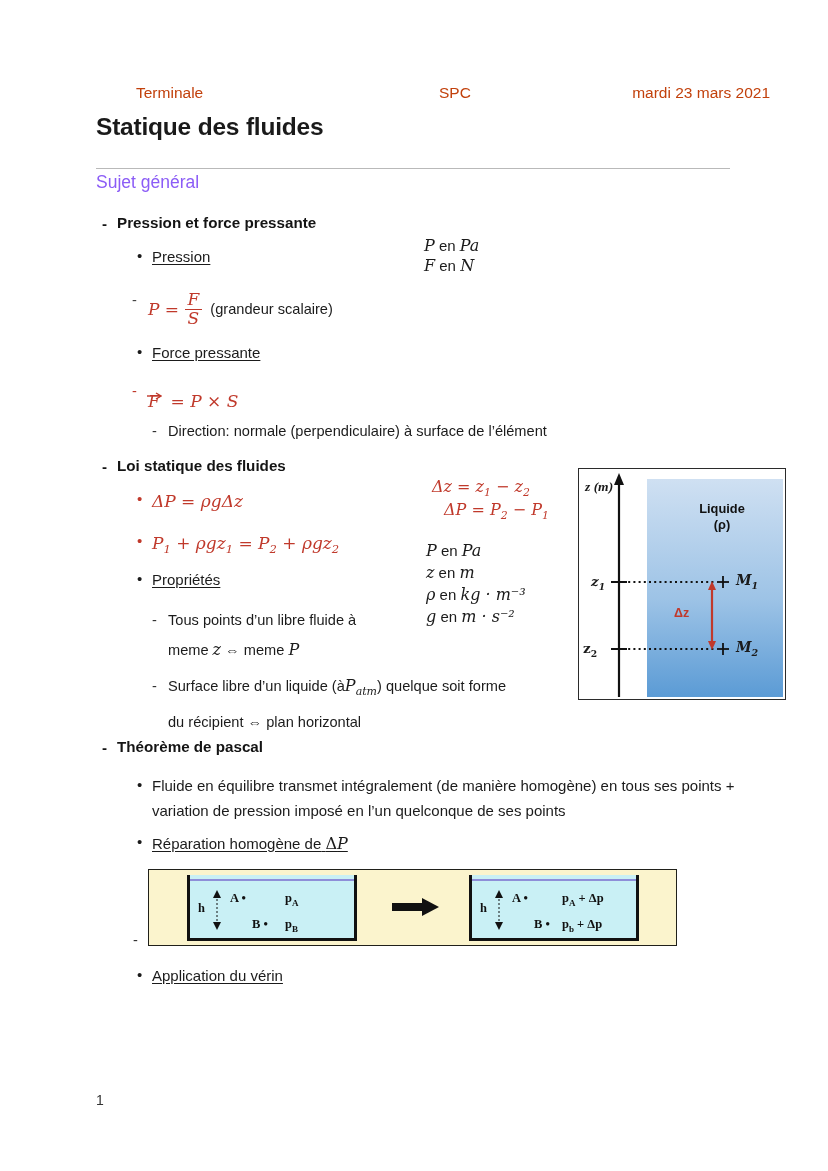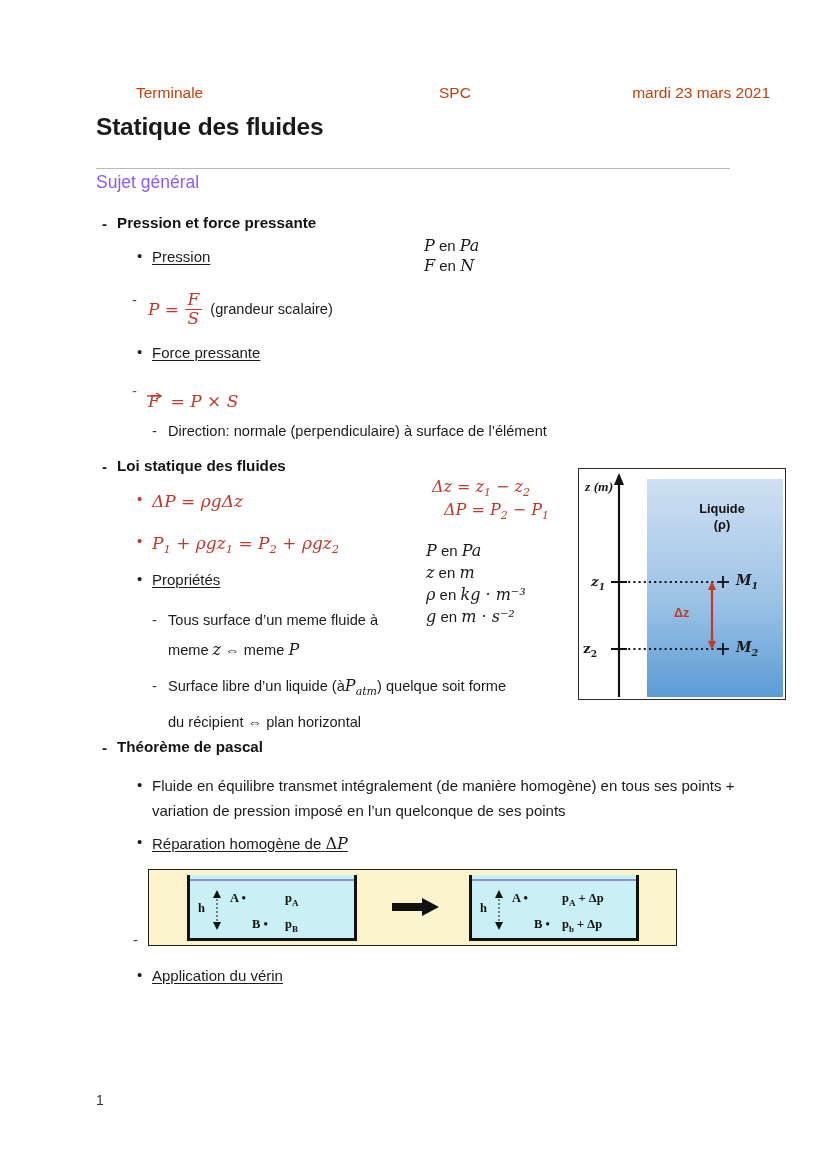--- a/index.html
+++ b/index.html
@@ -322,21 +322,21 @@
     </div>
   </div>
 
   <div class="lvl2" style="left:152px; top:571px;">
     <span class="dot">•</span>
     <span class="u">Propriétés</span>
   </div>
 
   <div class="lvl3" style="left:168px; top:605px; width:250px; line-height:30px;">
     <span class="dash" style="color:#333;">-</span>
-    <span>Tous surface d’un meme fluide à</span><br>
+    <span>Tous points d’un libre fluide à</span><br>
     <span>meme</span>
     <span class="math" style="font-size:16px">z</span>
     <span>⇔ meme</span>
     <span class="math" style="font-size:16px">P</span>
   </div>
 
   <div class="lvl3" style="left:168px; top:671px; width:400px; line-height:30px;">
     <span class="dash" style="color:#333;">-</span>
     <span>Surface libre d’un liquide (à</span><span class="math" style="font-size:16px">P</span><sub class="math" style="font-size:11px">atm</sub><span>) quelque soit forme</span><br>
     <span>du récipient ⇔ plan horizontal</span>

